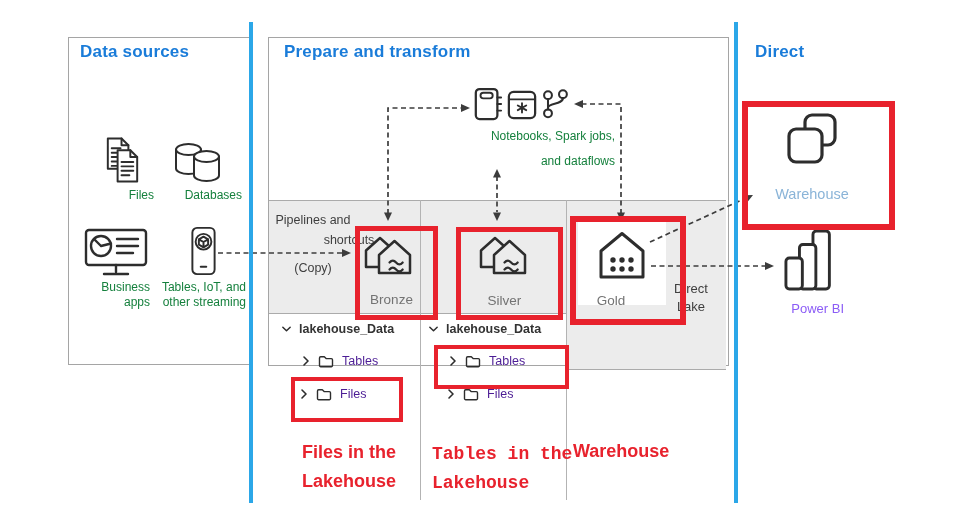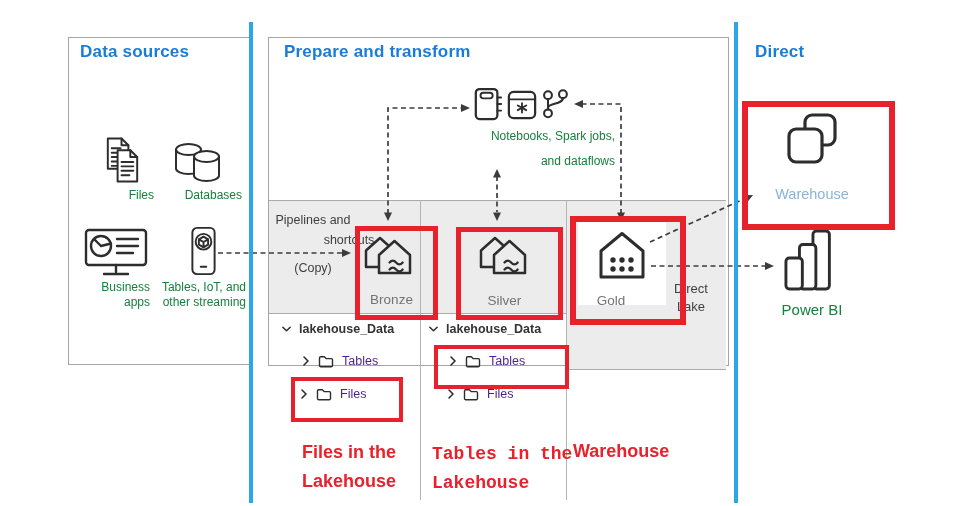--- a/index.html
+++ b/index.html
@@ -267,21 +267,21 @@
 
   <div class="abs icon z2" style="left:784px;top:228px;">
     <svg width="56" height="64" viewBox="0 0 58 66">
       <g class="stroke" stroke-width="3">
         <rect x="30" y="3" width="17" height="60" rx="3.5"></rect>
         <rect x="16" y="17" width="17" height="46" rx="3.5" fill="#fff"></rect>
         <rect x="2" y="31" width="17" height="32" rx="3.5" fill="#fff"></rect>
       </g>
     </svg>
   </div>
-  <div class="abs z2" style="left:780px;top:301px;width:64px;text-align:center;font-size:15px;color:#15803d;">Power BI</div>
+  <div class="abs z2" style="left:780px;top:301px;width:64px;text-align:right;font-size:13px;color:#8b5cf6;">Power BI</div>
 
   <div class="abs redlabel" style="left:302px;top:438px;">
     <div>Files in the</div>
     <div>Lakehouse</div>
   </div>
   <div class="abs redlabel" style="left:432px;top:440px;font-family:Liberation Mono, monospace;">
     <div>Tables in the</div>
     <div>Lakehouse</div>
   </div>
   <div class="abs redlabel" style="left:573px;top:437px;">

